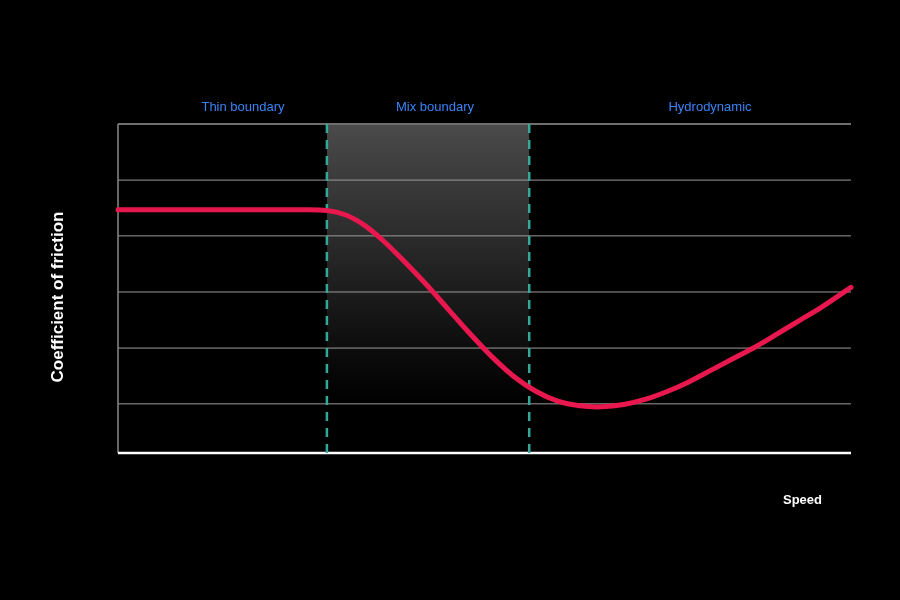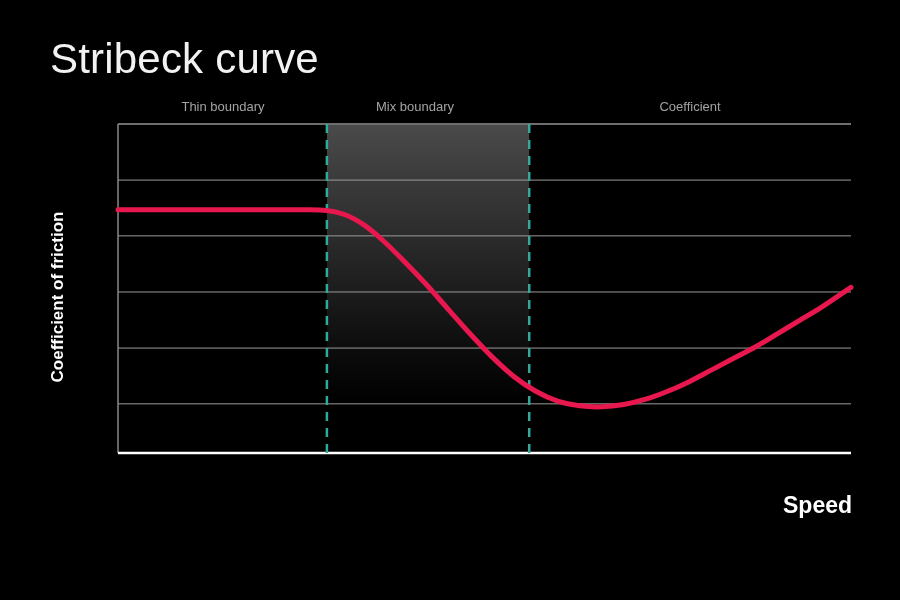--- a/index.html
+++ b/index.html
@@ -36,23 +36,24 @@
     line-height: 1.1;
     white-space: nowrap;
   }
 
   
   .zone-label {
     position: absolute;
     top: 99px;
     font-size: 13px;
     font-weight: 400;
-    color: #a3a3a3;
+    color: #3b82f6;
     white-space: nowrap;
     transform: translateX(-50%);
+    margin-left: 20px;
   }
   #zone-label-0 { left: 223px; }
   #zone-label-1 { left: 415px; }
   #zone-label-2 { left: 690px; }
 
   
   #y-axis-title {
     position: absolute;
     left: -62px;
     top: 287px;
@@ -62,21 +63,21 @@
     font-weight: bold;
     color: #ffffff;
     transform: rotate(-90deg);
     transform-origin: 50% 50%;
     white-space: nowrap;
   }
   #x-axis-title {
     position: absolute;
     left: 783px;
     top: 492px;
-    font-size: 23px;
+    font-size: 13px;
     font-weight: bold;
     color: #ffffff;
     white-space: nowrap;
   }
 
   
   #plot-area {
     position: absolute;
     left: 118px;
     top: 124px;
@@ -90,25 +91,24 @@
     height: 330px;
     display: block;
     overflow: visible;
   }
 </style>
 </head>
 <body>
 
 <div id="stage">
 
-  <div id="chart-title">Stribeck curve</div>
 
   <div class="zone-label" id="zone-label-0">Thin boundary</div>
   <div class="zone-label" id="zone-label-1">Mix boundary</div>
-  <div class="zone-label" id="zone-label-2">Coefficient</div>
+  <div class="zone-label" id="zone-label-2">Hydrodynamic</div>
 
   <div id="y-axis-title">Coefficient of friction</div>
 
   <div id="x-axis-title">Speed</div>
 
   <div id="plot-area">
     <svg id="plot-svg" viewBox="0 0 733 330" preserveAspectRatio="none">
       <defs>
         <linearGradient id="bandGrad" x1="0" y1="0" x2="0" y2="1">
           <stop id="bandStopTop" offset="0%" stop-color="#4a4a4a" stop-opacity="1"></stop>

